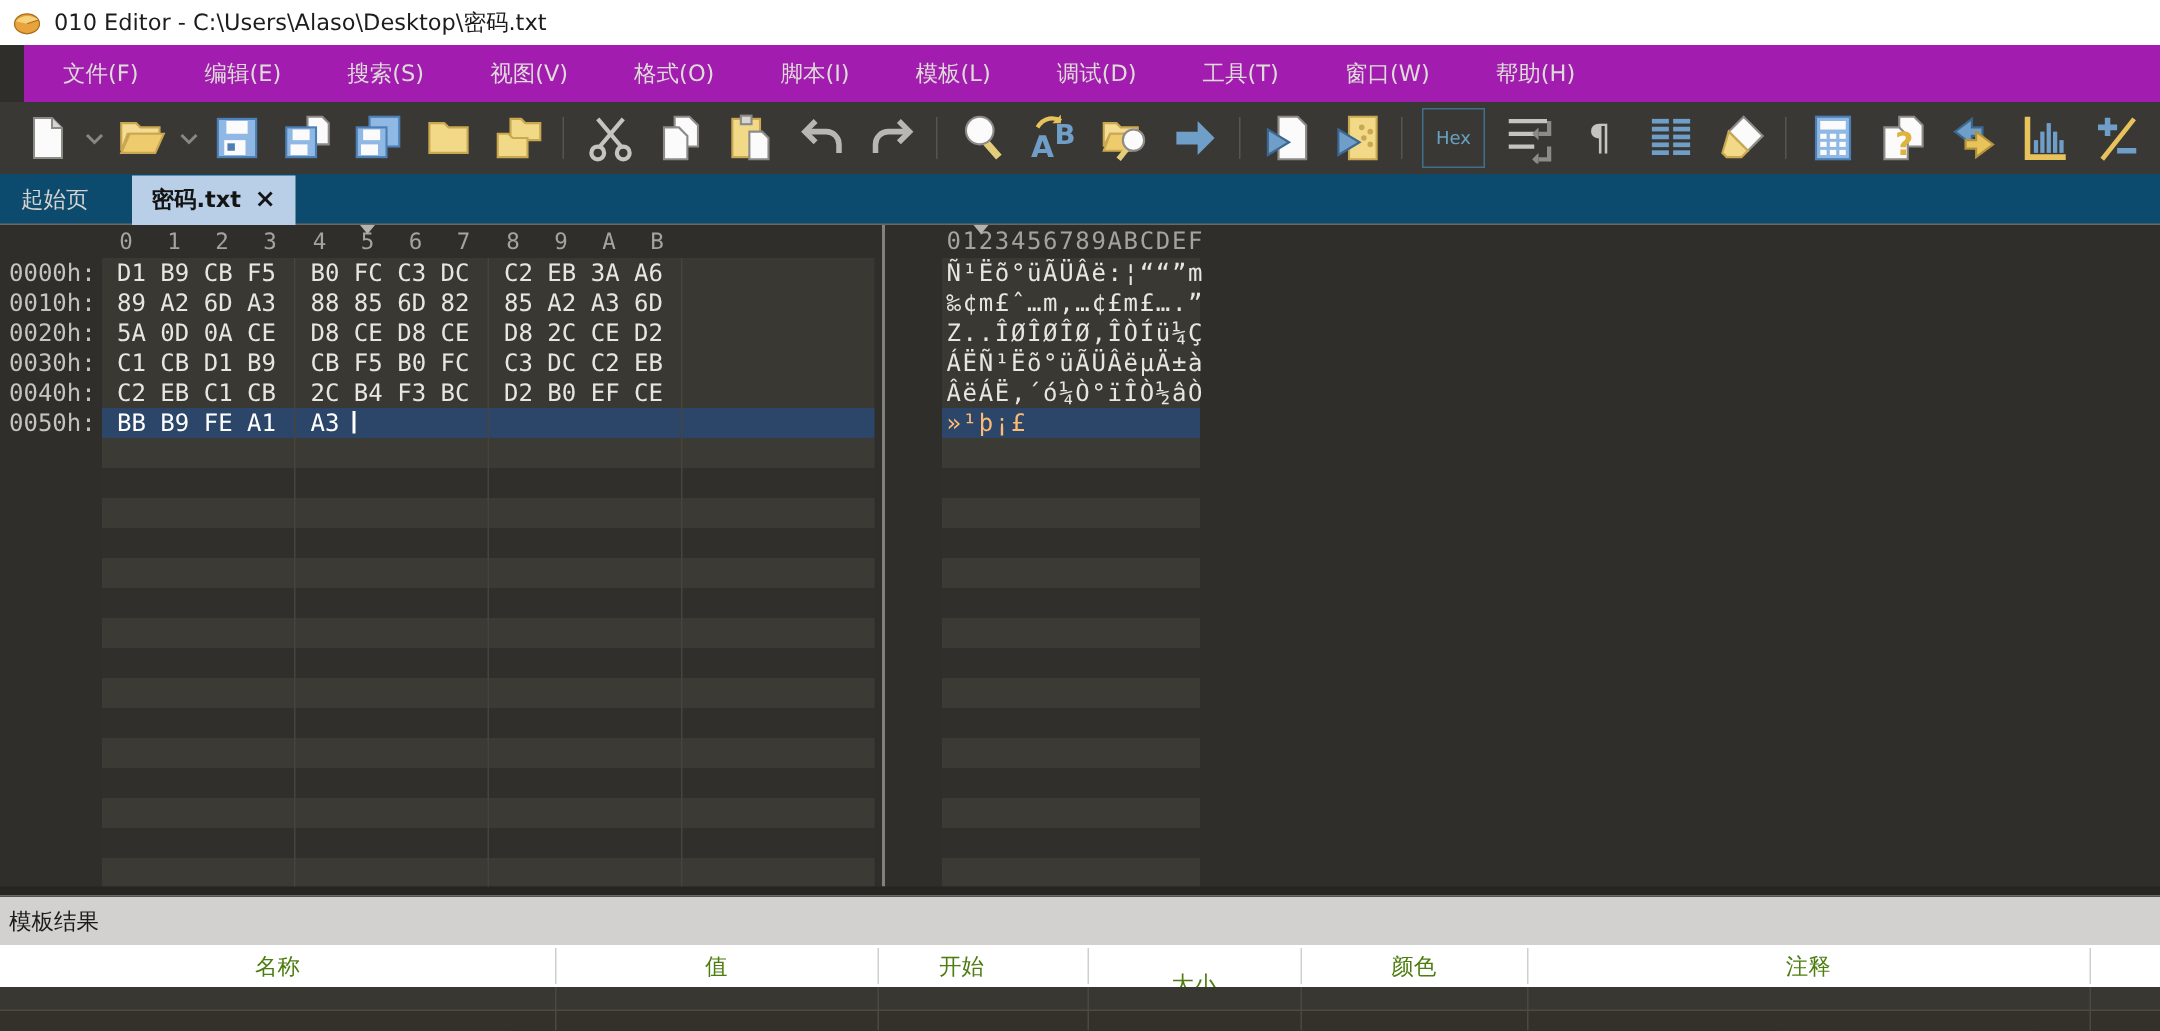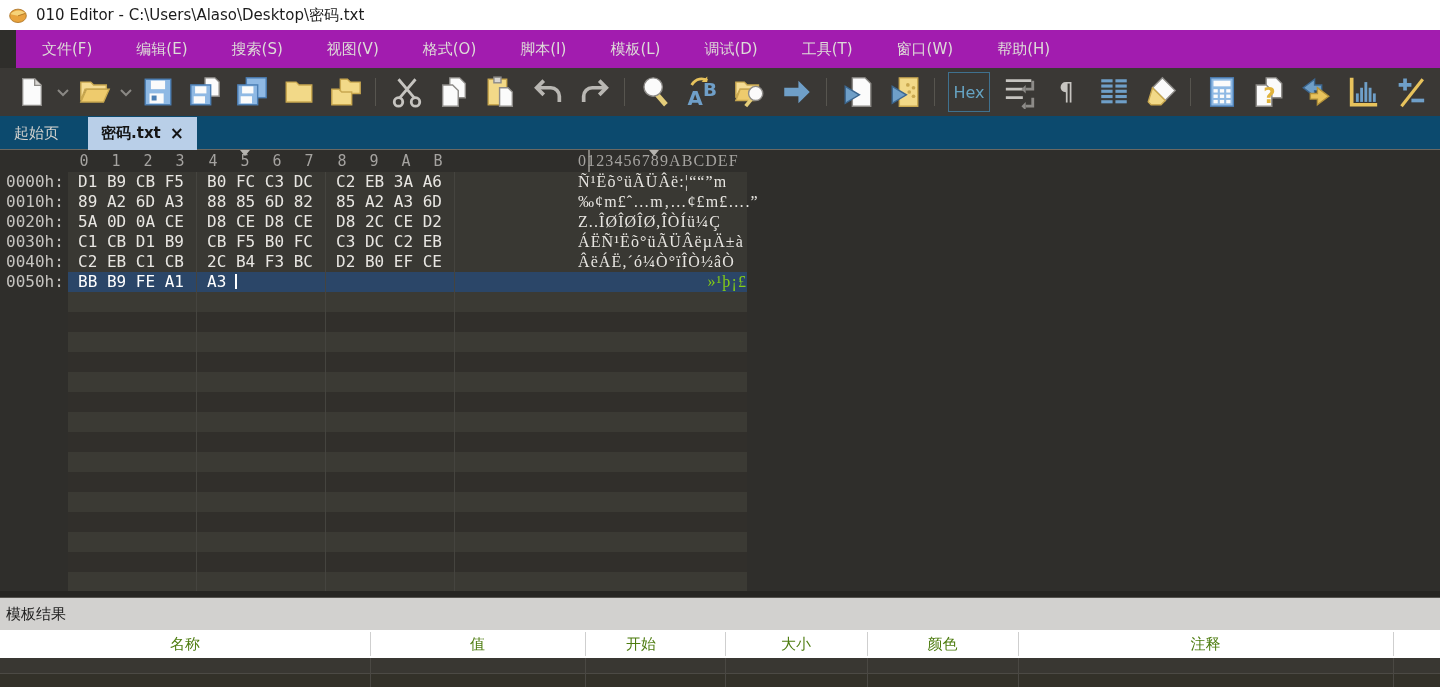--- a/index.html
+++ b/index.html
@@ -18,21 +18,21 @@
   .menu-item { color:#dedcd8; font-size:15px; padding:6px 14px; margin-right:16px; cursor:default; }
 
   
   .toolbar { position:absolute; left:0; top:68px; width:1440px; height:48px; background:#3a3835;
              display:flex; align-items:center; padding-left:8px; overflow:hidden; }
   .tbtn { width:47px; height:44px; display:flex; align-items:center; justify-content:center; flex:0 0 auto; }
   .tchev { width:16px; height:44px; display:flex; align-items:center; justify-content:center; flex:0 0 auto; }
   .tsep { width:14px; height:44px; position:relative; flex:0 0 auto; }
   .tsep::after { content:""; position:absolute; left:6px; top:8px; width:1px; height:28px; background:#57554f; }
   .hexbtn { width:42px; height:40px; margin:0 6px; border:1px solid #3f718f; color:#66a3c2;
-            font-size:16px; display:flex; align-items:center; justify-content:center; flex:0 0 auto; }
+            font-size:12px; display:flex; align-items:center; justify-content:center; flex:0 0 auto; }
 
   
   .tabbar { position:absolute; left:0; top:116px; width:1440px; height:34px; background:#0c4a6e; }
   .tabbar::after { content:""; position:absolute; left:0; bottom:0; width:1440px; height:1px; background:#6a6862; }
   .tab-start { position:absolute; left:14px; top:0; height:34px; line-height:34px; color:#d5d3cf; font-size:15px; }
   .tab-active { position:absolute; left:88px; top:1px; width:109px; height:33px; background:#b9cfe8;
                 display:flex; align-items:center; justify-content:center; z-index:2;text-align:center; }
   .tab-active .tlabel { color:#141414; font-size:15px; font-weight:bold; }
   .tab-active .tclose { color:#141414; font-size:17px; font-weight:bold; margin-left:9px; line-height:1; }
 
@@ -53,27 +53,27 @@
   .hrow { height:20px; line-height:20px; background:#393833; position:relative; z-index:2; }
   .hrow .grp { font-size:16px; color:#e8e6e2; padding-left:10px; }
   .hrow.sel { background:#2b4668; }
   .hrow.sel .grp { color:#ffffff; }
   .cursor { display:inline-block; width:2px; height:15px; background:#ffffff; vertical-align:-2px; margin-left:9px; }
 
   .vsplit { position:absolute; left:588px; top:0; width:2px; height:441px; background:#83817c; }
   .caret-mark { position:absolute; top:0; width:0; height:0; border-left:5px solid transparent;
                 border-right:5px solid transparent; border-top:6px solid #b5b3af; z-index:4; }
 
-  .asciigrid { position:absolute; left:575px; top:0; width:172px; height:441px;font-family:Liberation Serif, serif; }
+  .asciigrid { position:absolute; left:628px; top:0; width:172px; height:441px; }
   .ascii-ruler { height:22px; line-height:22px; color:#a5a3a0; font-size:16px; letter-spacing:1.1px; padding-left:3px; }
   .ascii-stripes { position:absolute; left:0; top:142px; width:172px; height:299px;
                    background:repeating-linear-gradient(to bottom,#3b3a34 0 20px,#312f2b 20px 40px); }
   .arow { height:20px; line-height:20px; background:#393833; font-size:16px; color:#e8e6e2;
           letter-spacing:1.1px; padding-left:3px; white-space:pre; position:relative; z-index:2; }
-  .arow.sel { background:#2b4668; color:#84cc16;text-align:right; }
+  .arow.sel { background:#2b4668; color:#fdba74; }
 
   
   .hsplit { position:absolute; left:0; top:591px; width:1440px; height:6px; background:#262522; }
   .tpl-title { position:absolute; left:0; top:597px; width:1440px; height:33px; background:#d2d1cf;
                border-top:1px solid #55534f; line-height:32px; padding-left:6px; font-size:15px; color:#1b1b1b; }
   .tpl-thead { position:absolute; left:0; top:630px; width:1440px; height:28px; background:#ffffff; }
   .th { position:absolute; top:0; height:28px; line-height:28px; text-align:center; font-size:15px; color:#4d7c0f; }
   .thdiv { position:absolute; top:2px; width:1px; height:24px; background:#cfcfcf; }
   .tpl-body { position:absolute; left:0; top:658px; width:1440px; height:29px; background:#393732; }
   .tpl-body .rowline { position:absolute; left:0; top:15px; width:1440px; height:1px; background:#4c4a45; }
@@ -387,21 +387,21 @@
   </div>
 
   <div class="hsplit"></div>
 
   <div class="tpl-title">模板结果</div>
 
   <div class="tpl-thead">
     <span class="th" style="left:0; width:370px;">名称</span>
     <span class="th" style="left:370px; width:215px;">值</span>
     <span class="th" style="left:571px; width:140px;">开始</span>
-    <span class="th" style="left:725px; width:142px;">大小</span>
+    <span class="th" style="left:725px; width:142px;margin-top:12px;">大小</span>
     <span class="th" style="left:867px; width:151px;">颜色</span>
     <span class="th" style="left:1018px; width:375px;">注释</span>
     <span class="thdiv" style="left:370px;"></span>
       <span class="thdiv" style="left:585px;"></span>
     <span class="thdiv" style="left:725px;"></span>
       <span class="thdiv" style="left:867px;"></span>
     <span class="thdiv" style="left:1018px;"></span>
       <span class="thdiv" style="left:1393px;"></span>
   </div>
 

